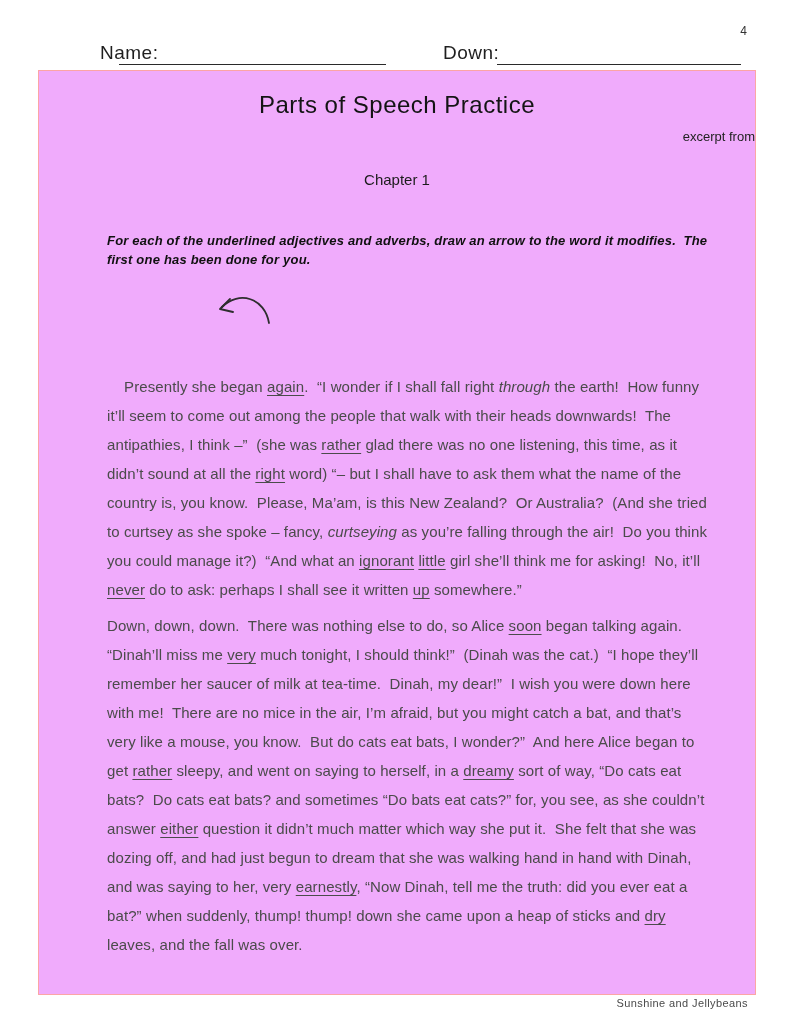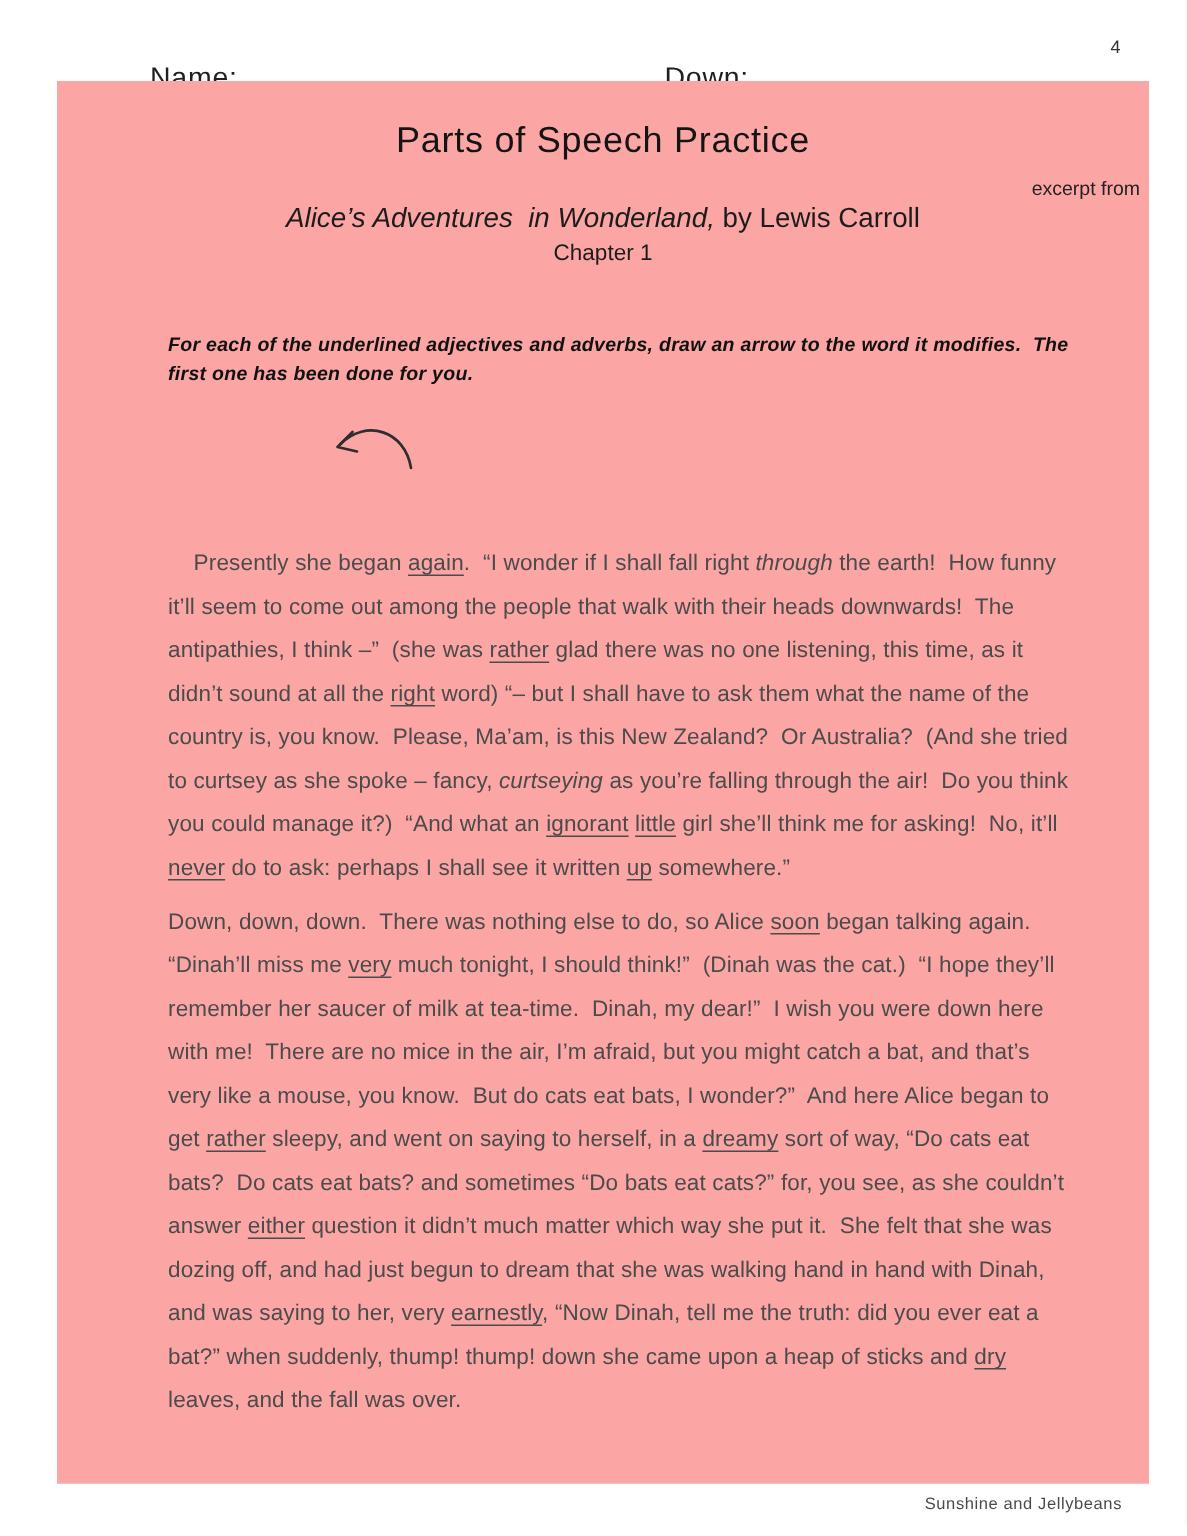--- a/index.html
+++ b/index.html
@@ -29,25 +29,25 @@
   .field-line {
     position: absolute;
     height: 0;
     border-top: 1.8px solid #2a2a2a;
   }
   .name-line { left: 119px; top: 64px; width: 267px; }
   .date-line { left: 497px; top: 64px; width: 244px; }
   .box {
     position: absolute;
     left: 38px;
-    top: 54px;
+    top: 70px;
     width: 716px;
     height: 923px;
-    border: 6px solid #fca5a5;
-    background: #fca5a5;
+    border: 1px solid #fca5a5;
+    background: #f0abfc;
   }
   .title {
     position: absolute;
     top: 20px;
     left: 0; right: 0;
     text-align: center;
     font-size: 24px;
     color: #141414;
     letter-spacing: 0.5px;
   }
@@ -138,21 +138,20 @@
 
   <div class="field-label date-label">Down:</div>
   <div class="field-line date-line"></div>
 
   <div class="box">
 
     <div class="title">Parts of Speech Practice</div>
 
     <div class="subtitle">excerpt from</div>
 
-    <div class="book-line"><span class="i">Alice’s Adventures  in Wonderland,</span><span> by Lewis Carroll</span></div>
 
     <div class="chapter">Chapter 1</div>
 
     <div class="instructions">For each of the underlined adjectives and adverbs, draw an arrow to the word it modifies.  The first one has been done for you.</div>
 
     <div class="passage passage-1">
       <svg class="arrow-svg" viewBox="0 0 140 40">
         <path d="M 66,33 C 62,8 36,0 19,17" fill="none" stroke="#2e2e2e" stroke-width="1.8" stroke-linecap="round"></path>
         <path d="M 27,9 L 17,19 L 30,22" fill="none" stroke="#2e2e2e" stroke-width="1.8" stroke-linecap="round" stroke-linejoin="round"></path>
       </svg>

